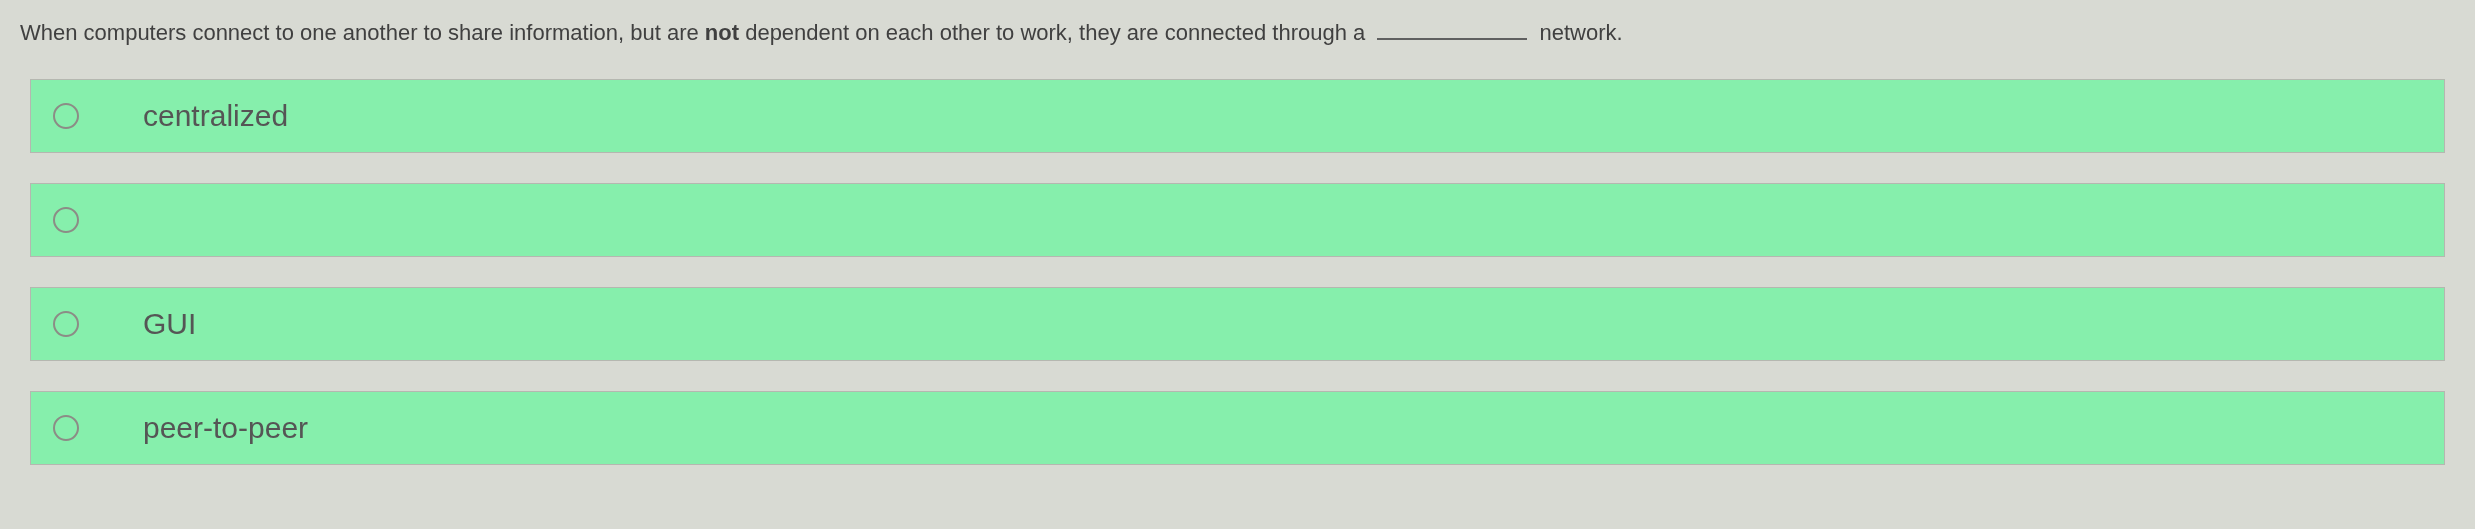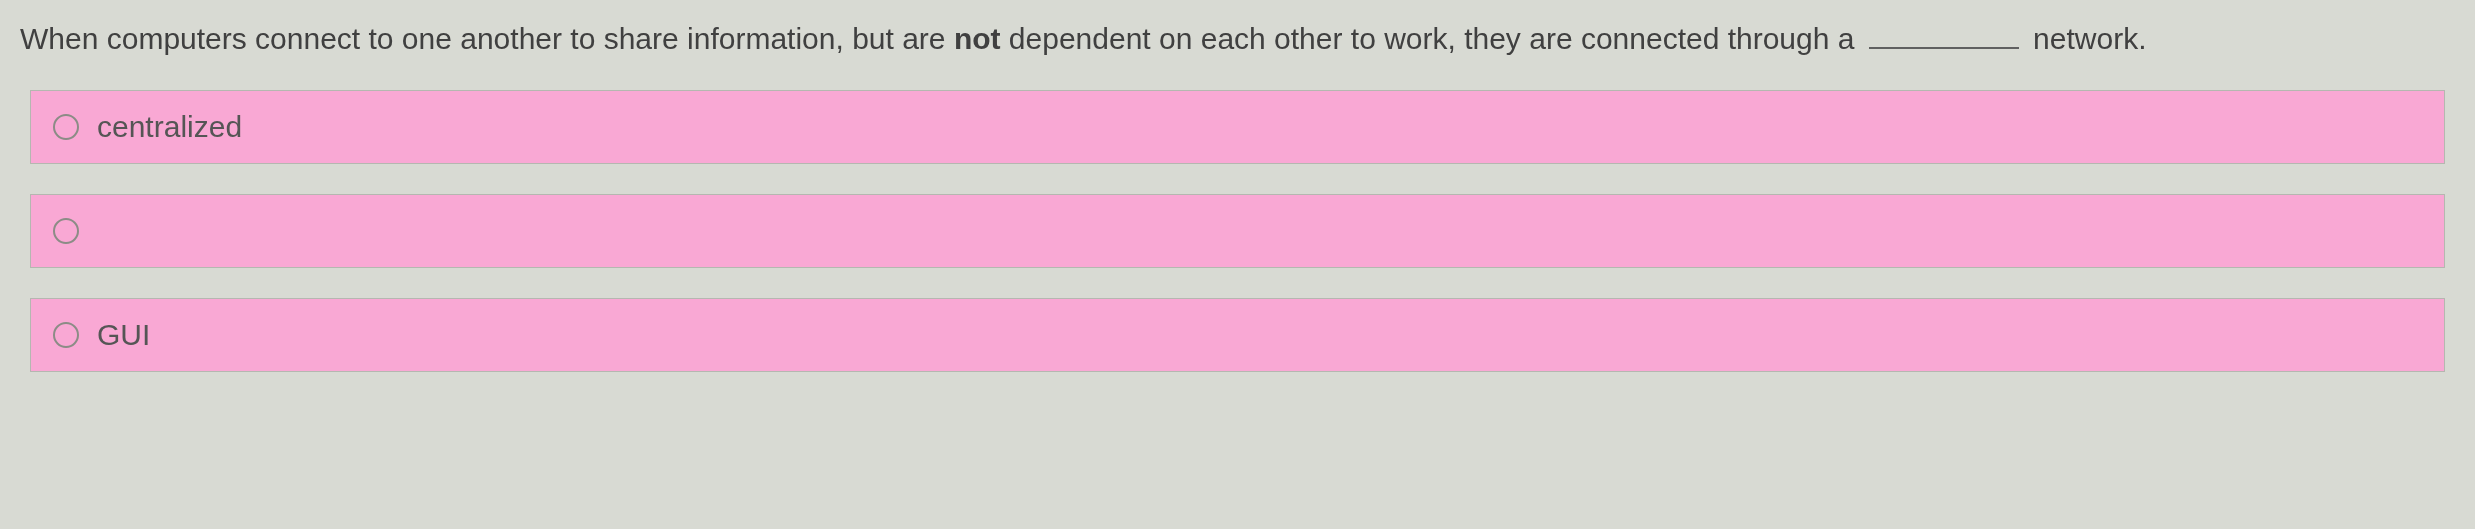--- a/index.html
+++ b/index.html
@@ -8,21 +8,21 @@
     background: #d8dad3;
     width: 2475px;
     height: 529px;
     overflow: hidden;
     color: #3a3a3a;
   }
   .question-block {
     padding: 18px 20px 0 20px;
   }
   .question-text {
-    font-size: 30px;
+    font-size: 22px;
     line-height: 1.4;
     color: #404040;
     margin-bottom: 30px;
     white-space: nowrap;
   }
   .question-text .bold {
     font-weight: bold;
   }
   .question-text .blank {
     display: inline-block;
@@ -34,25 +34,26 @@
   .options {
     display: flex;
     flex-direction: column;
     gap: 30px;
     padding: 0 10px;
   }
   .option {
     display: flex;
     align-items: center;
     border: 1px solid #b5b7b0;
-    background: #f9a8d4;
+    background: #86efac;
     padding: 16px 22px;
     font-size: 30px;
     color: #555;
     height: 74px;
+    gap: 46px;
   }
   .radio {
     width: 26px;
     height: 26px;
     border: 2px solid #8c8c86;
     border-radius: 50%;
     margin-right: 18px;
     flex-shrink: 0;
     background: transparent;
   }
@@ -70,14 +71,18 @@
       <span class="radio"></span>
       <span>centralized</span>
     </div>
     <div class="option">
       <span class="radio"></span>
     </div>
     <div class="option">
       <span class="radio"></span>
       <span>GUI</span>
     </div>
+    <div class="option">
+      <span class="radio"></span>
+      <span>peer-to-peer</span>
+    </div>
   </div>
 </div>
 
 </body></html>

